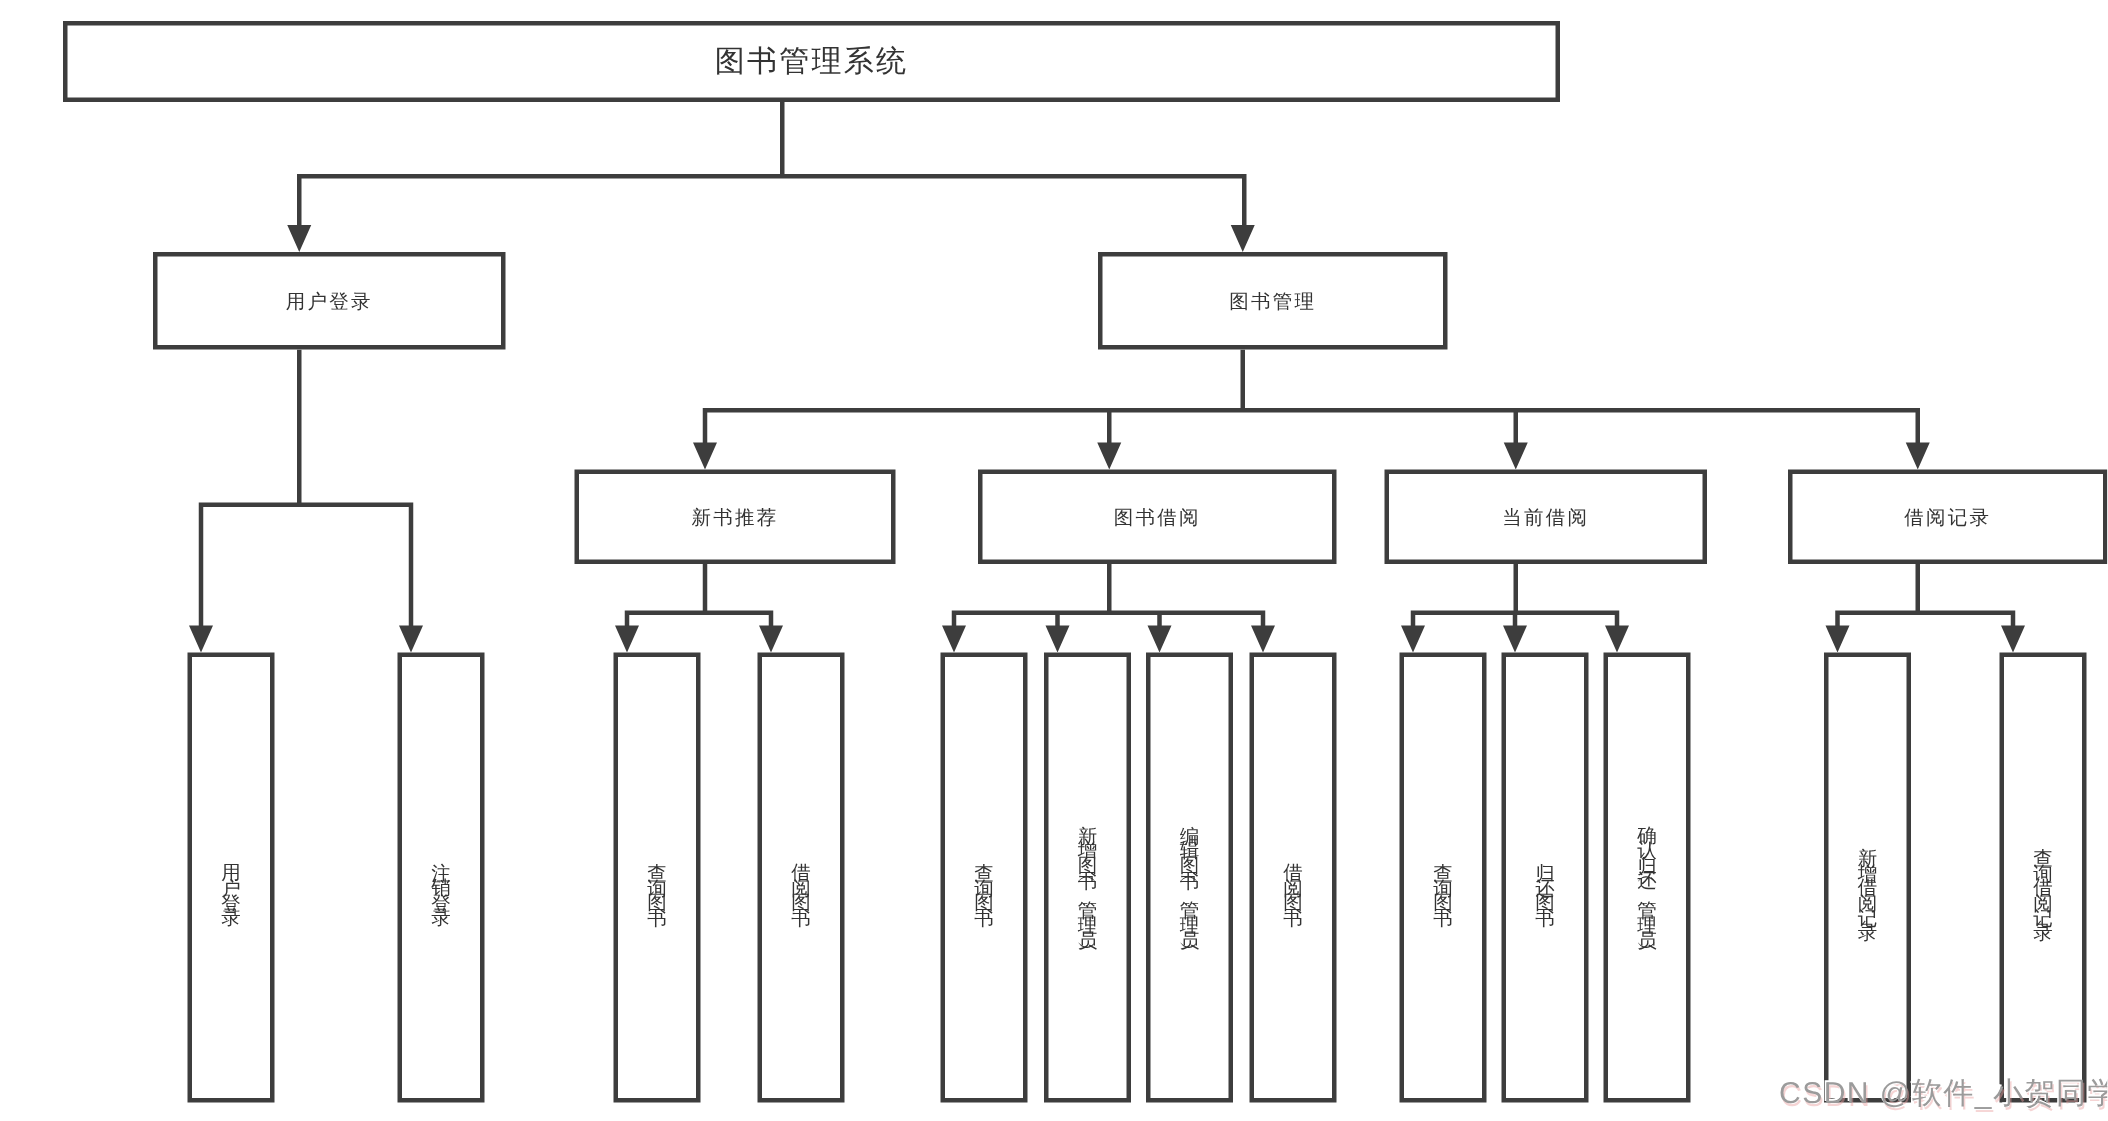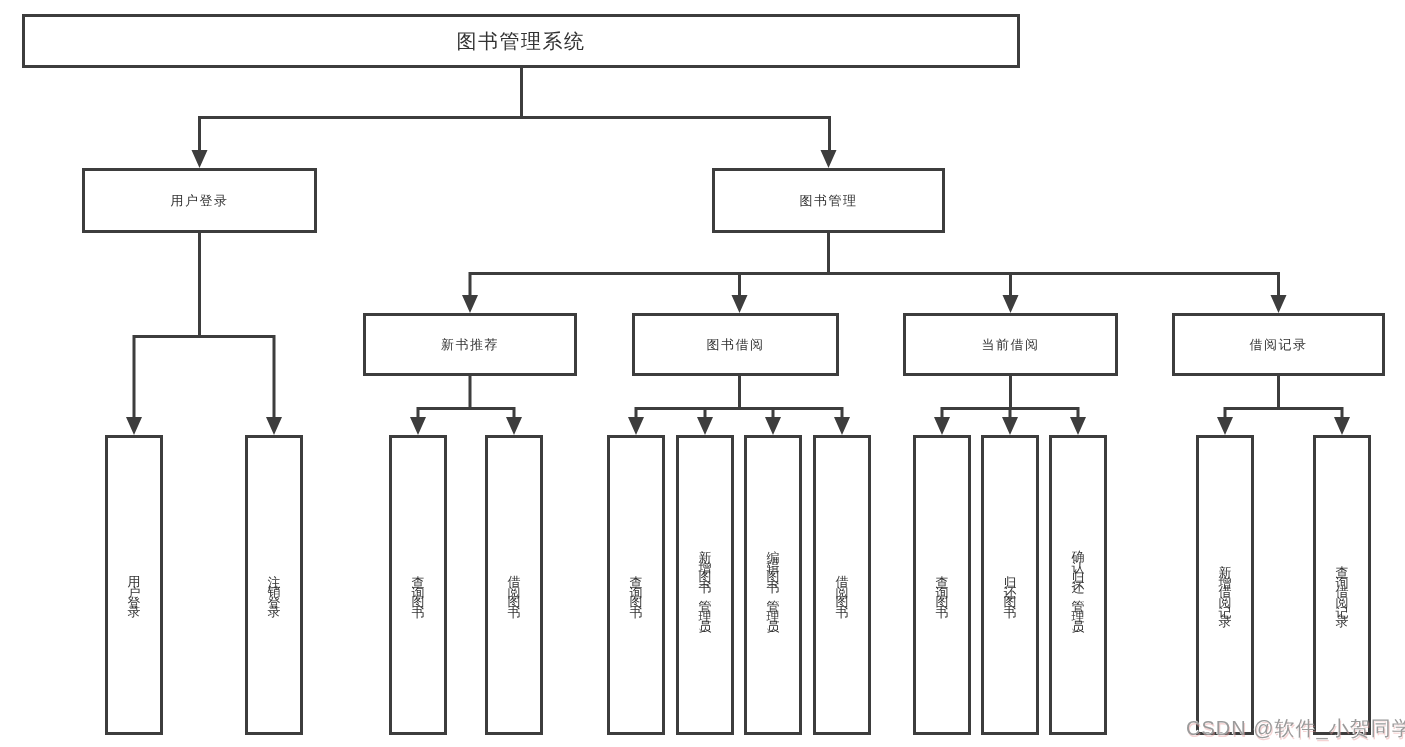--- a/index.html
+++ b/index.html
@@ -11,21 +11,21 @@
   html,body{margin:0;padding:0;background:var(--bg,#fff);}
   .canvas{
     position:relative;width:1405px;height:747px;background:var(--bg,#fff);
     font-family:"Liberation Sans",sans-serif;overflow:hidden;
   }
   svg.connectors{position:absolute;left:0;top:0;}
   .wire{stroke:var(--line,#3d3d3d);stroke-width:3;fill:none;}
   .head{fill:var(--line,#3d3d3d);stroke:none;}
   .box{
     position:absolute;box-sizing:border-box;border:3px solid var(--line,#3d3d3d);
-    background:#fff;display:flex;align-items:center;justify-content:center;
+    background:#fff;display:flex;align-items:center;justify-content:center;margin-left:20px;
   }
   .box .lbl{
     color:var(--text,#333);font-size:13px;letter-spacing:1.5px;white-space:nowrap;line-height:1;
   }
   .box.root .lbl{font-size:20px;}
   .box.v .lbl{
     writing-mode:vertical-lr;letter-spacing:10px;white-space:nowrap;line-height:1;
   }
   .watermark{
     position:absolute;left:1186px;top:715px;font-size:20px;letter-spacing:1px;
@@ -88,21 +88,21 @@
   <div class="box h" style="left:82px;top:168px;width:235px;height:65px">
     <span class="lbl">用户登录</span>
   </div>
   <div class="box h" style="left:712px;top:168px;width:233px;height:65px">
     <span class="lbl">图书管理</span>
   </div>
 
   <div class="box h" style="left:363px;top:313px;width:214px;height:63px">
     <span class="lbl">新书推荐</span>
   </div>
-  <div class="box h" style="left:632px;top:313px;width:207px;height:63px">
+  <div class="box h" style="left:632px;top:313px;width:239px;height:63px">
     <span class="lbl">图书借阅</span>
   </div>
   <div class="box h" style="left:903px;top:313px;width:215px;height:63px">
     <span class="lbl">当前借阅</span>
   </div>
   <div class="box h" style="left:1172px;top:313px;width:213px;height:63px">
     <span class="lbl">借阅记录</span>
   </div>
 
   <div class="box v" style="left:105px;top:435px;width:58px;height:300px">

